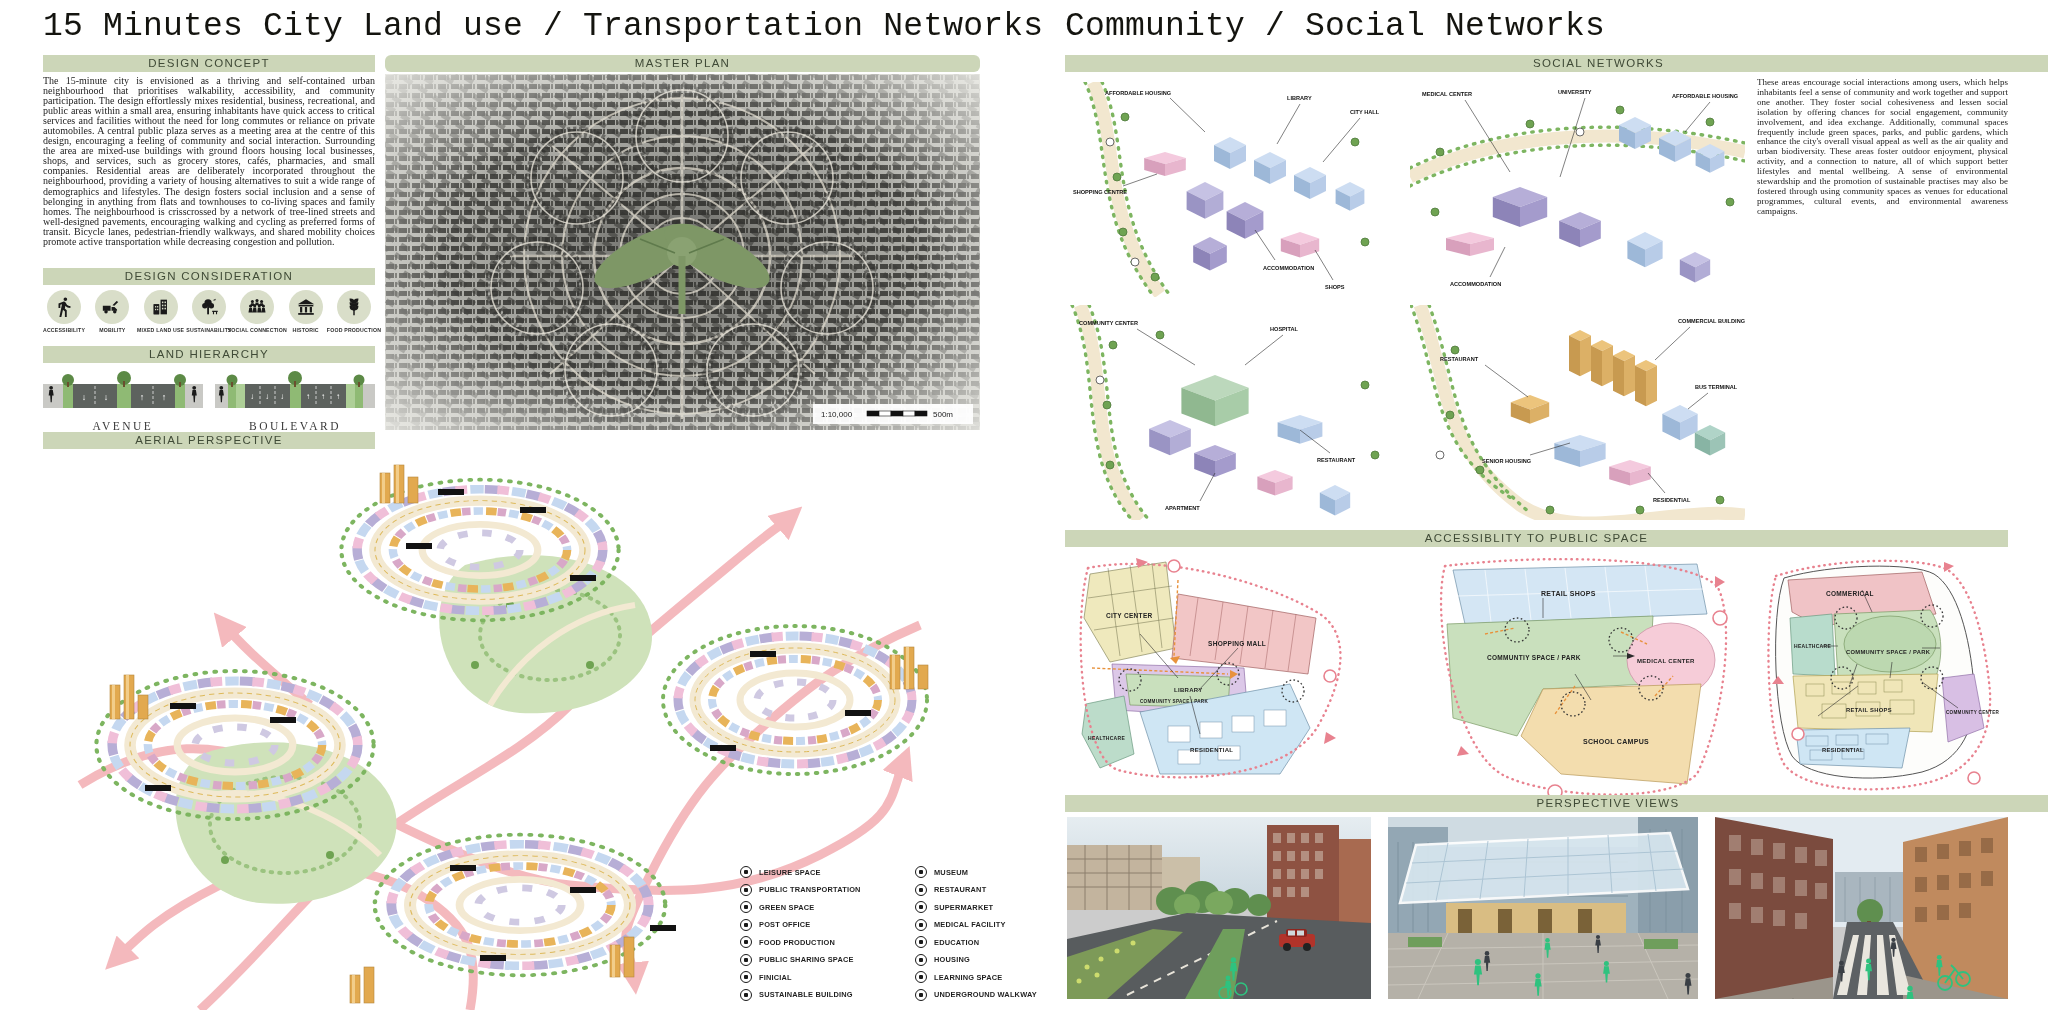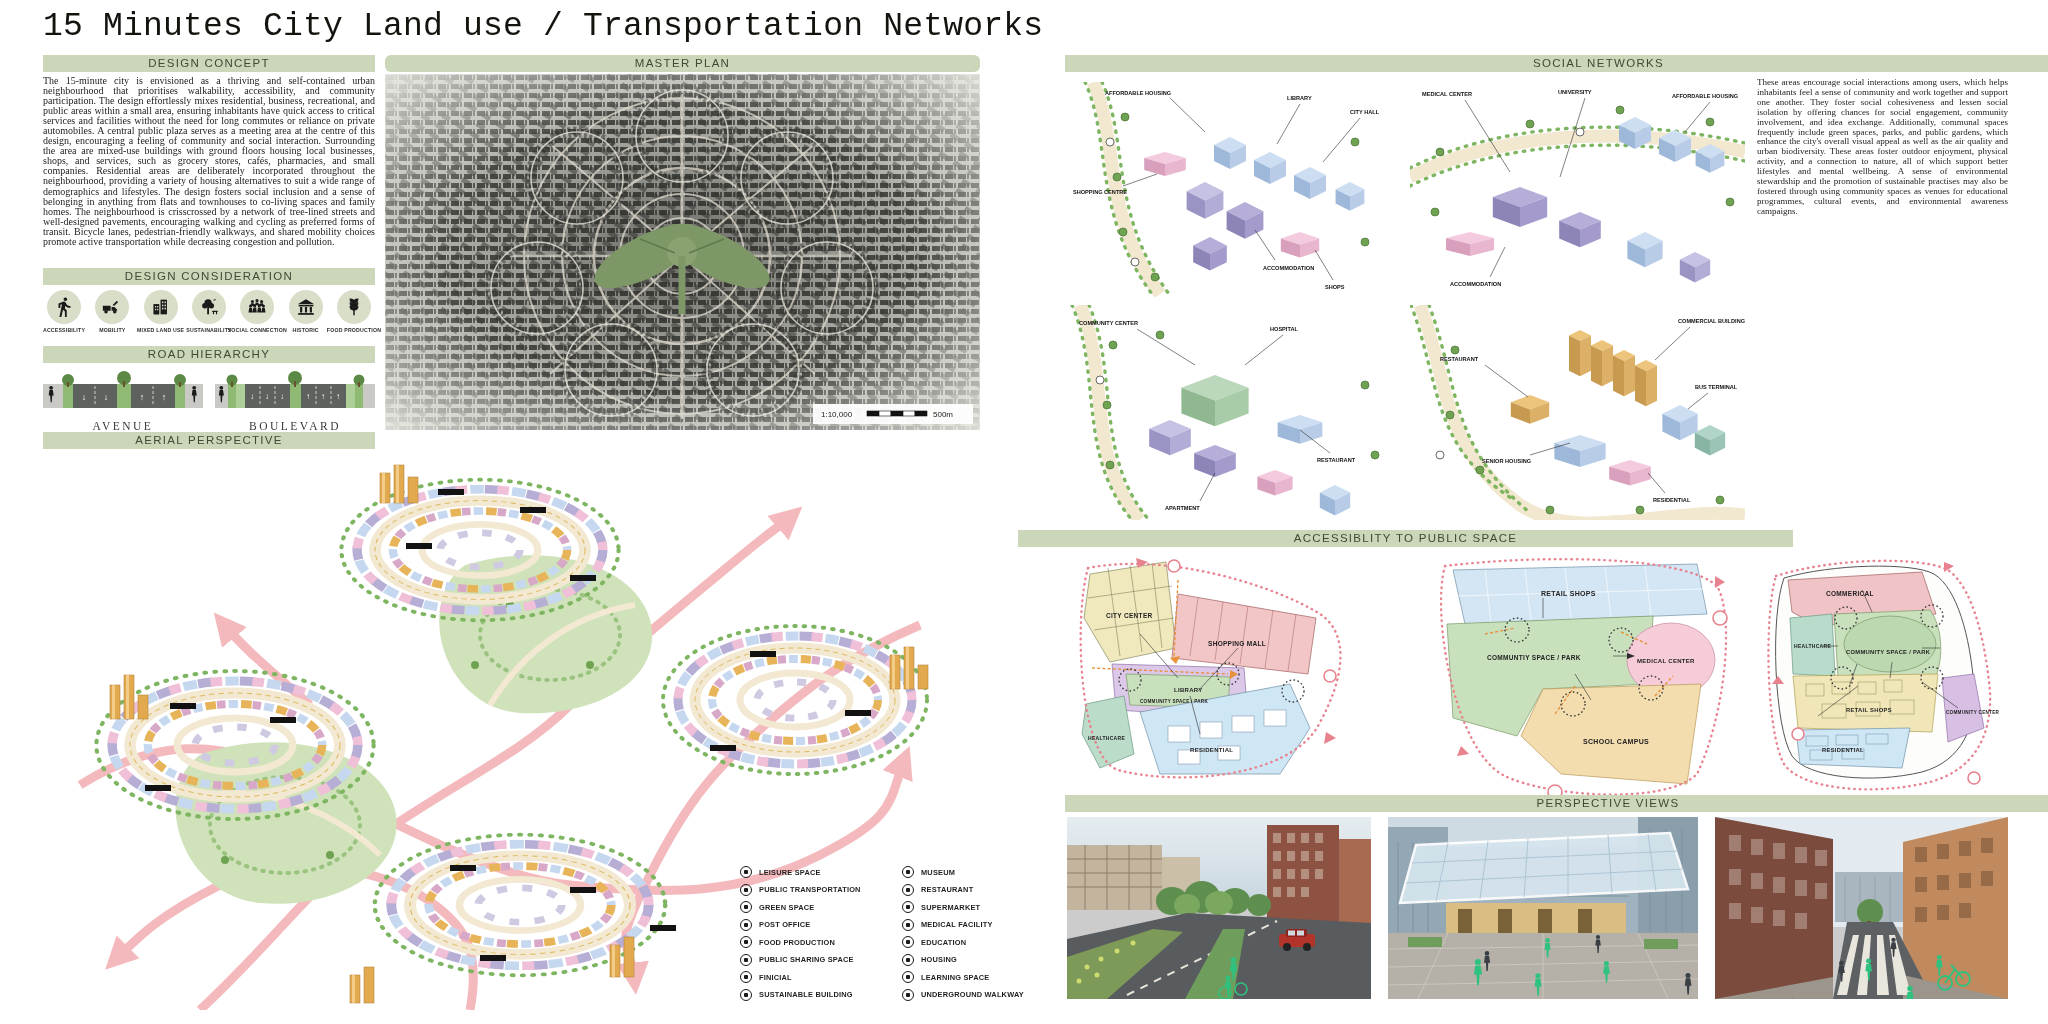--- a/index.html
+++ b/index.html
@@ -15,21 +15,21 @@
   .dc-body{font-size:10px;line-height:10.05px;}
   .sn-body{font-size:9px;line-height:9.9px;}
   .icon-row{position:absolute;display:flex;justify-content:space-between;}
   .dcon-item{width:42px;display:flex;flex-direction:column;align-items:center;}
   .dcon-circle{width:34px;height:34px;border-radius:50%;background:#d9dec9;
        display:flex;align-items:center;justify-content:center;}
   .dcon-label{margin-top:3px;font-family:"Liberation Sans",sans-serif;font-size:5.2px;
        font-weight:700;letter-spacing:.2px;color:#2c2c2c;text-align:center;white-space:nowrap;}
   .road-label{position:absolute;font-family:"Liberation Serif",serif;font-size:11.5px;
        letter-spacing:2.5px;color:#3a3a3a;text-align:center;}
-  .legend{position:absolute;display:flex;gap:22px;align-items:flex-end;}
+  .legend{position:absolute;display:flex;gap:35px;align-items:flex-end;}
   .legend-col{display:flex;flex-direction:column;gap:5.5px;width:140px;}
   .legend-row{display:flex;align-items:center;gap:7px;}
   .legend-dot{width:10px;height:10px;border:1px solid #1a1a1a;border-radius:50%;
        flex:0 0 auto;display:flex;align-items:center;justify-content:center;}
   .legend-dot::after{content:"";width:4px;height:4px;border-radius:1px;background:#1a1a1a;}
   .legend-label{font-family:"Liberation Sans",sans-serif;font-size:7.4px;font-weight:700;
        letter-spacing:.2px;color:#1f1f1f;white-space:nowrap;}
   .photo{position:absolute;overflow:hidden;background:#ccc;}
   svg{display:block;}
   .vlabel{font-family:"Liberation Sans",sans-serif;font-size:5.6px;font-weight:700;fill:#111;}
@@ -162,21 +162,21 @@
             <path d="M12,11C9.5,11 8,9.5 8,7.5C10.5,7.5 12,9 12,11z" fill="#1a1a1a"></path>
             <path d="M12,11C14.5,11 16,9.5 16,7.5C13.5,7.5 12,9 12,11z" fill="#1a1a1a"></path>
             <path d="M12,15C9.5,15 8,13.5 8,11.5C10.5,11.5 12,13 12,15z" fill="#1a1a1a"></path>
             <path d="M12,15C14.5,15 16,13.5 16,11.5C13.5,11.5 12,13 12,15z" fill="#1a1a1a"></path>
           </svg>
       </div>
       <div class="dcon-label">FOOD PRODUCTION</div>
     </div>
   </div>
 
-  <div class="hdr" style="left:43px;top:346px;width:332px;">ROAD HIERARCHY</div>
+  <div class="hdr" style="left:43px;top:346px;width:332px;">LAND HIERARCHY</div>
   <svg style="position:absolute;left:43px;top:368px;" width="160" height="48" viewBox="0 0 160 48">
     <rect x="0" y="16" width="20" height="24" fill="#c9c9c5"></rect>
     <rect x="20" y="16" width="10" height="24" fill="#8fba74"></rect>
     <rect x="30" y="16" width="44" height="24" fill="#5d625e"></rect>
     <rect x="74" y="16" width="14" height="24" fill="#8fba74"></rect>
     <rect x="88" y="16" width="44" height="24" fill="#5d625e"></rect>
     <rect x="132" y="16" width="10" height="24" fill="#8fba74"></rect>
     <rect x="142" y="16" width="18" height="24" fill="#c9c9c5"></rect>
     <line x1="52" y1="18" x2="52" y2="38" stroke="#ffffff" stroke-width="0.7" stroke-dasharray="3 2"></line>
     <line x1="110" y1="18" x2="110" y2="38" stroke="#ffffff" stroke-width="0.7" stroke-dasharray="3 2"></line>
@@ -481,20 +481,21 @@
           <span class="legend-dot"></span>
           <span class="legend-label">LEARNING SPACE</span>
         </div>
       <div class="legend-row">
           <span class="legend-dot"></span>
           <span class="legend-label">UNDERGROUND WALKWAY</span>
         </div>
     </div>
   </div>
 
+  <div class="panel-title" style="left:1065px;top:8px;">Community / Social Networks</div>
 
   <div class="hdr" style="left:1065px;top:55px;width:1067px;">SOCIAL NETWORKS</div>
 
   <div class="bodytext sn-body" style="left:1757px;top:78px;width:251px;height:175px;">These areas encourage social interactions among users, which helps inhabitants feel a sense of community and work together and support one another. They foster social cohesiveness and lessen social isolation by offering chances for social engagement, community involvement, and idea exchange. Additionally, communal spaces frequently include green spaces, parks, and public gardens, which enhance the city's overall visual appeal as well as the air quality and urban biodiversity. These areas foster outdoor enjoyment, physical activity, and a connection to nature, all of which support better lifestyles and mental wellbeing. A sense of environmental stewardship and the promotion of sustainable practises may also be fostered through using community spaces as venues for educational programmes, cultural events, and environmental awareness campaigns.</div>
 
   <svg style="position:absolute;left:1065px;top:82px;" width="330" height="215" viewBox="0 0 330 215">
     <path d="M28,0 C55,60 35,130 95,212" stroke="#f2e7cf" stroke-width="13" fill="none"></path>
     <path d="M20,0 C47,60 27,130 87,212" stroke="#7db560" stroke-width="3.4" fill="none" stroke-dasharray="1.5 7" stroke-linecap="round"></path>
     <path d="M37,0 C64,60 44,130 104,212" stroke="#7db560" stroke-width="3.4" fill="none" stroke-dasharray="1.5 7" stroke-linecap="round"></path>
     <use href="#bldg" transform="translate(165,55) scale(1.0)" style="--t:#cdddf2;--l:#9db8d8;--r:#b8cce8"></use>
@@ -617,21 +618,21 @@
       <text class="vlabel" x="30" y="56">RESTAURANT</text>
       <line class="leader" x1="298" y1="88" x2="278" y2="104"></line>
       <text class="vlabel" x="285" y="84">BUS TERMINAL</text>
       <line class="leader" x1="120" y1="150" x2="160" y2="138"></line>
       <text class="vlabel" x="72" y="158">SENIOR HOUSING</text>
       <line class="leader" x1="255" y1="188" x2="238" y2="168"></line>
       <text class="vlabel" x="243" y="197">RESIDENTIAL</text>
     </g>
   </svg>
 
-  <div class="hdr" style="left:1018px;top:530px;width:775px;">ACCESSIBLITY TO PUBLIC SPACE</div>
+  <div class="hdr" style="left:1065px;top:530px;width:943px;">ACCESSIBLITY TO PUBLIC SPACE</div>
 
   <svg style="position:absolute;left:1078px;top:556px;" width="330" height="232" viewBox="0 0 330 232">
     <polygon points="12,18 88,6 98,92 32,106 6,62" fill="#efe9bd" stroke="#8a8a60" stroke-width="0.7"></polygon>
     <g stroke="#6e6e4a" stroke-width="0.5" fill="none">
       <line x1="30" y1="12" x2="42" y2="100"></line>
         <line x1="52" y1="9" x2="64" y2="96"></line>
         <line x1="74" y1="7" x2="84" y2="92"></line>
       <line x1="10" y1="42" x2="94" y2="30"></line>
         <line x1="16" y1="74" x2="96" y2="62"></line>
     </g>

